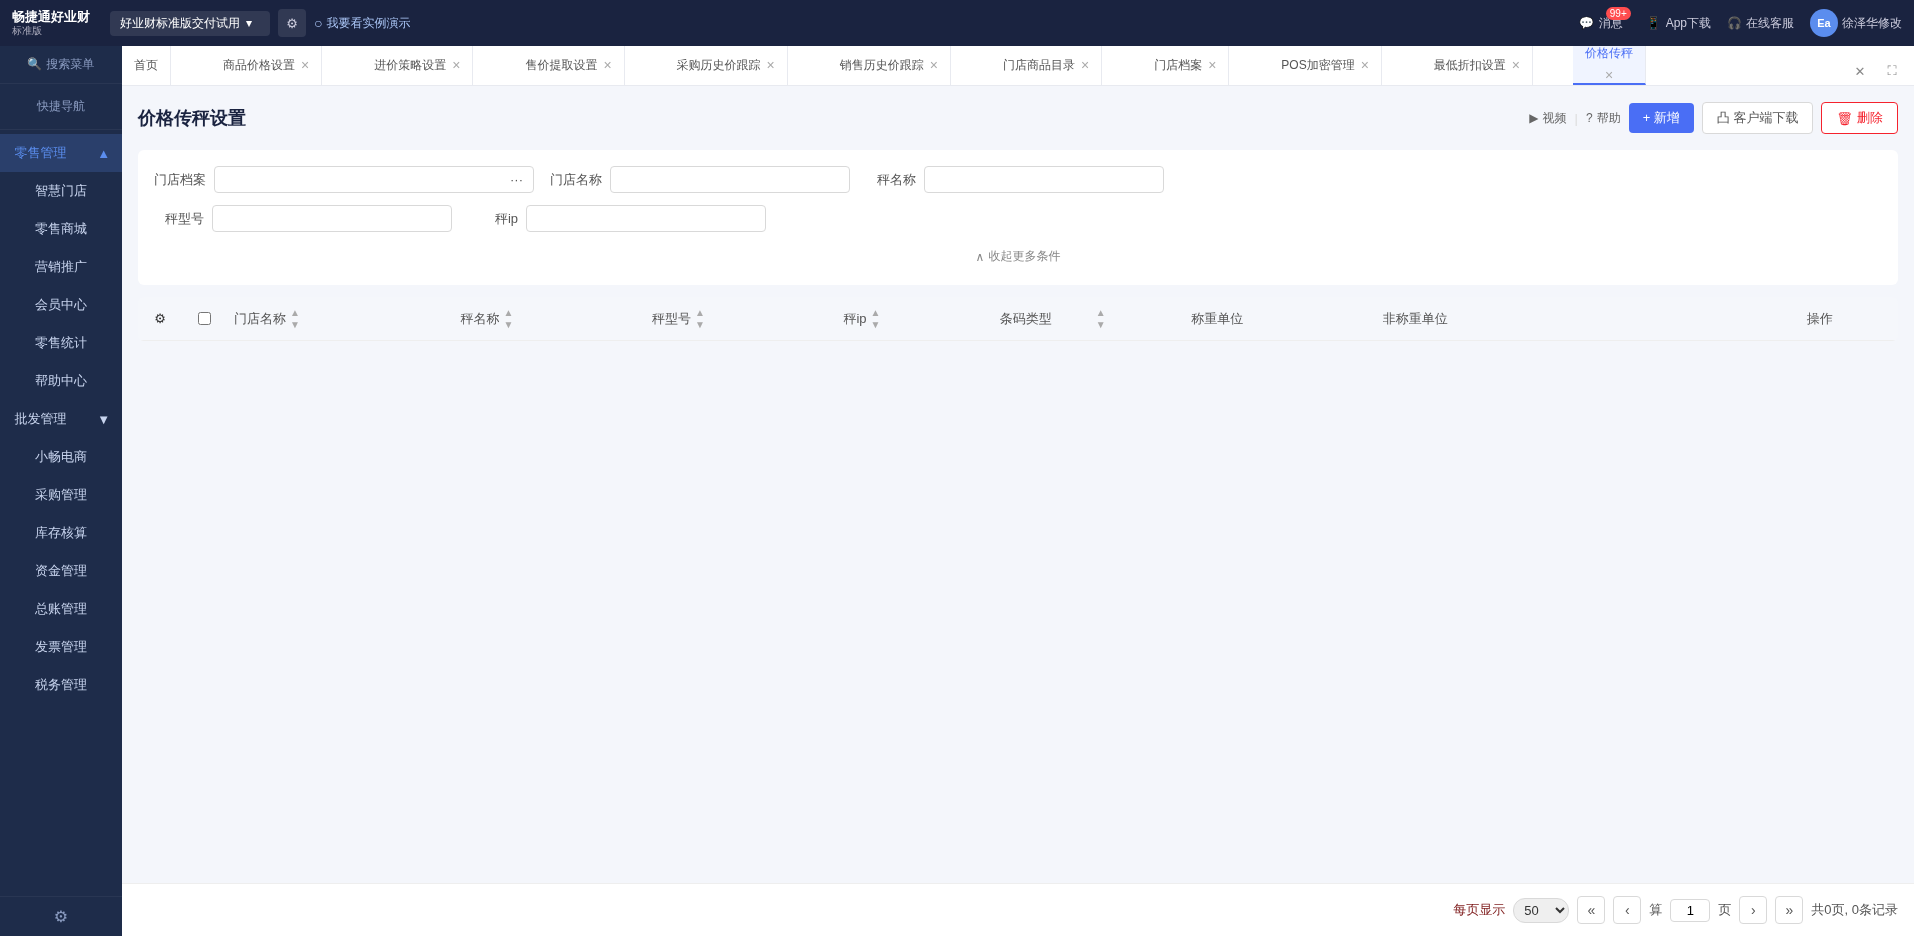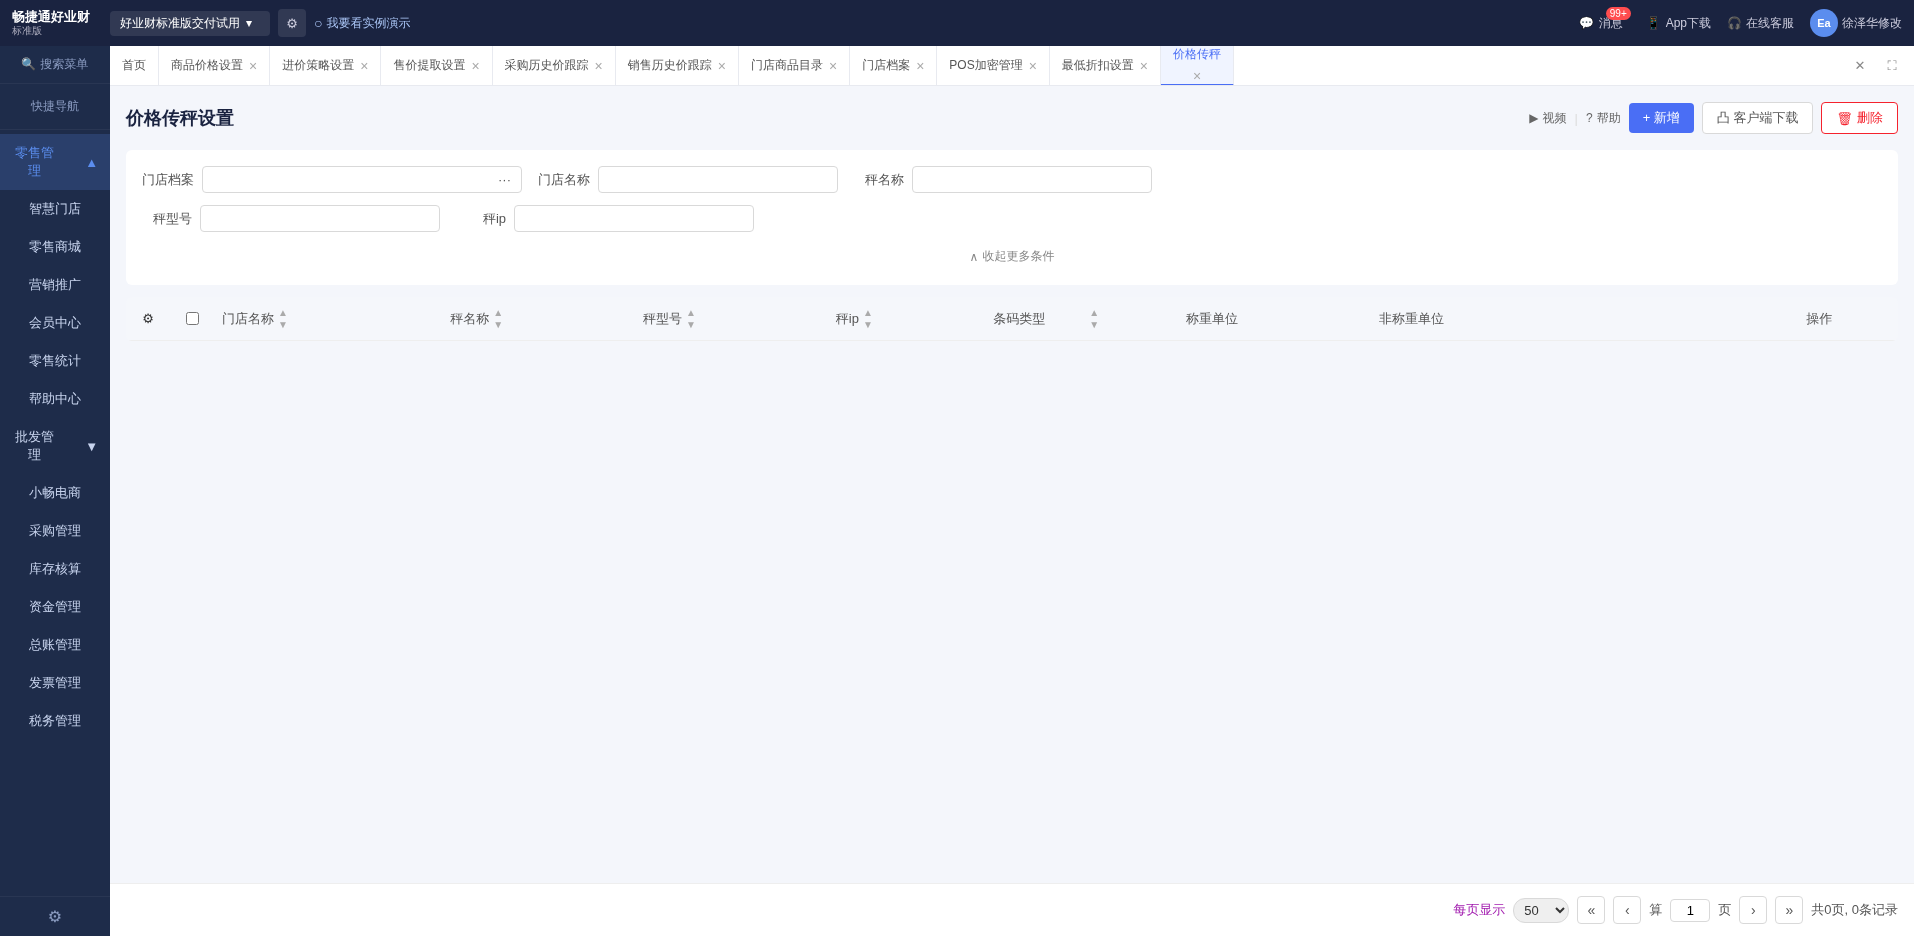--- a/index.html
+++ b/index.html
@@ -17,35 +17,35 @@
     .demo-link { color: #aac5f5; font-size: 12px; display: flex; align-items: center; gap: 4px; cursor: pointer; }
     .top-bar-right { display: flex; align-items: center; gap: 16px; }
     .top-right-item { display: flex; align-items: center; gap: 4px; color: #ccd; font-size: 12px; cursor: pointer; position: relative; }
     .badge { background: #ff4d4f; color: #fff; border-radius: 10px; font-size: 10px; padding: 1px 4px; position: absolute; top: -8px; right: -8px; }
     .avatar-circle { width: 28px; height: 28px; background: #5b8dee; border-radius: 50%; display: flex; align-items: center; justify-content: center; color: #fff; font-size: 11px; font-weight: bold; }
 
     
     .main-layout { display: flex; flex: 1; overflow: hidden; }
 
     
-    .sidebar { width: 110px; background: #1e2c4a; color: #c8d4ee; display: flex; flex-direction: column; flex-shrink: 0; overflow-y: auto; }
+    .sidebar { width: 122px; background: #1e2c4a; color: #c8d4ee; display: flex; flex-direction: column; flex-shrink: 0; overflow-y: auto; }
     .sidebar-search { padding: 10px 8px; text-align: center; font-size: 12px; color: #8a9bc0; cursor: pointer; border-bottom: 1px solid rgba(255,255,255,0.05); }
     .sidebar-nav { padding: 6px 0; border-bottom: 1px solid rgba(255,255,255,0.05); }
     .sidebar-nav-item { text-align: center; padding: 8px 16px; font-size: 12px; color: #8a9bc0; cursor: pointer; }
     .sidebar-section { padding: 4px 0; }
     .sidebar-item { display: flex; align-items: center; justify-content: space-between; padding: 10px 12px; font-size: 13px; color: #c8d4ee; cursor: pointer; gap: 28px; }
     .sidebar-item.active { background: rgba(91,141,238,0.2); color: #5b8dee; }
     .sidebar-item-label { flex: 1; text-align: center; }
     .sidebar-bottom { margin-top: auto; padding: 10px 0; border-top: 1px solid rgba(255,255,255,0.05); display: flex; justify-content: center; }
 
     
     .content-area { flex: 1; display: flex; flex-direction: column; overflow: hidden; }
 
     
-    .tab-bar { display: flex; align-items: center; background: #fff; border-bottom: 1px solid #e8eaf0; height: 40px; overflow-x: auto; flex-shrink: 0; }
+    .tab-bar { display: flex; align-items: flex-end; background: #fff; border-bottom: 1px solid #e8eaf0; height: 40px; overflow-x: auto; flex-shrink: 0; gap: 40px; }
     .tab-bar::-webkit-scrollbar { height: 3px; }
     .tab { display: flex; align-items: center; padding: 0 12px; height: 40px; font-size: 12px; color: #555; border-right: 1px solid #e8eaf0; cursor: pointer; white-space: nowrap; gap: 6px; flex-shrink: 0; }
     .tab.active { color: #4a6ef5; background: #f0f4ff; border-bottom: 2px solid #4a6ef5; flex-direction: column; }
     .tab-close { color: #aaa; font-size: 14px; line-height: 1; }
     .tab-actions { display: flex; align-items: center; margin-left: auto; padding: 0 8px; gap: 4px; flex-shrink: 0; }
     .tab-action-btn { width: 28px; height: 28px; display: flex; align-items: center; justify-content: center; color: #888; cursor: pointer; border-radius: 3px; }
 
     
     .page-content { flex: 1; overflow-y: auto; padding: 16px; background: #f4f6fb; }
 
@@ -86,21 +86,21 @@
     .col-non-weight-unit { flex: 2; min-width: 200px; }
     .col-operation { flex: 0.8; min-width: 80px; justify-content: center; }
 
     
     .empty-state { display: flex; flex-direction: column; align-items: center; justify-content: center; padding: 80px 0; gap: 16px; }
     .empty-icon { width: 80px; height: 80px; }
     .empty-text { color: #aaa; font-size: 13px; }
 
     
     .pagination { display: flex; align-items: center; justify-content: flex-end; padding: 12px 16px; background: #fff; border-top: 1px solid #eee; gap: 8px; }
-    .page-size-label { color: #a21caf; font-size: 13px; }
+    .page-size-label { color: #7f1d1d; font-size: 13px; }
     .page-size-select { border: 1px solid #d9d9d9; border-radius: 12px; padding: 3px 6px; font-size: 13px; color: #333; }
     .page-btn { width: 28px; height: 28px; display: flex; align-items: center; justify-content: center; border: 1px solid #d9d9d9; border-radius: 4px; background: #fff; cursor: pointer; color: #555; font-size: 14px; }
     .page-input { width: 40px; text-align: center; border: 1px solid #d9d9d9; border-radius: 4px; padding: 3px 4px; font-size: 13px; }
     .page-total { color: #555; font-size: 13px; }
   </style>
 </head>
 <body>
 
 <div class="app-wrapper">
 

